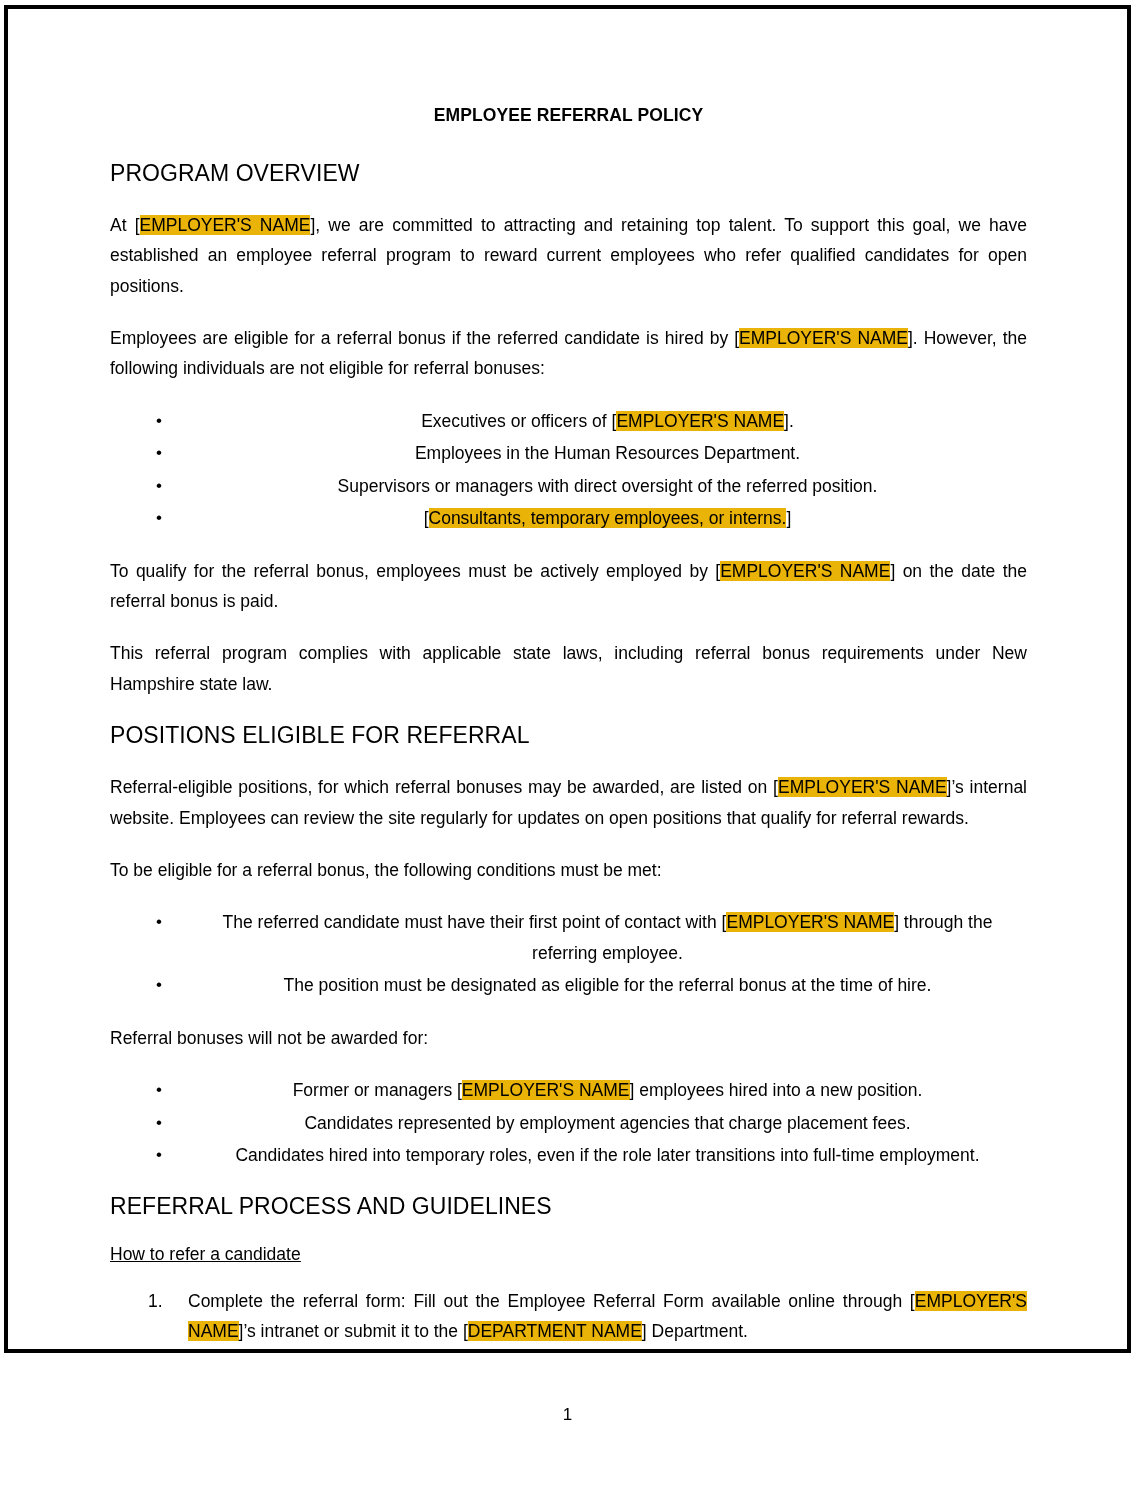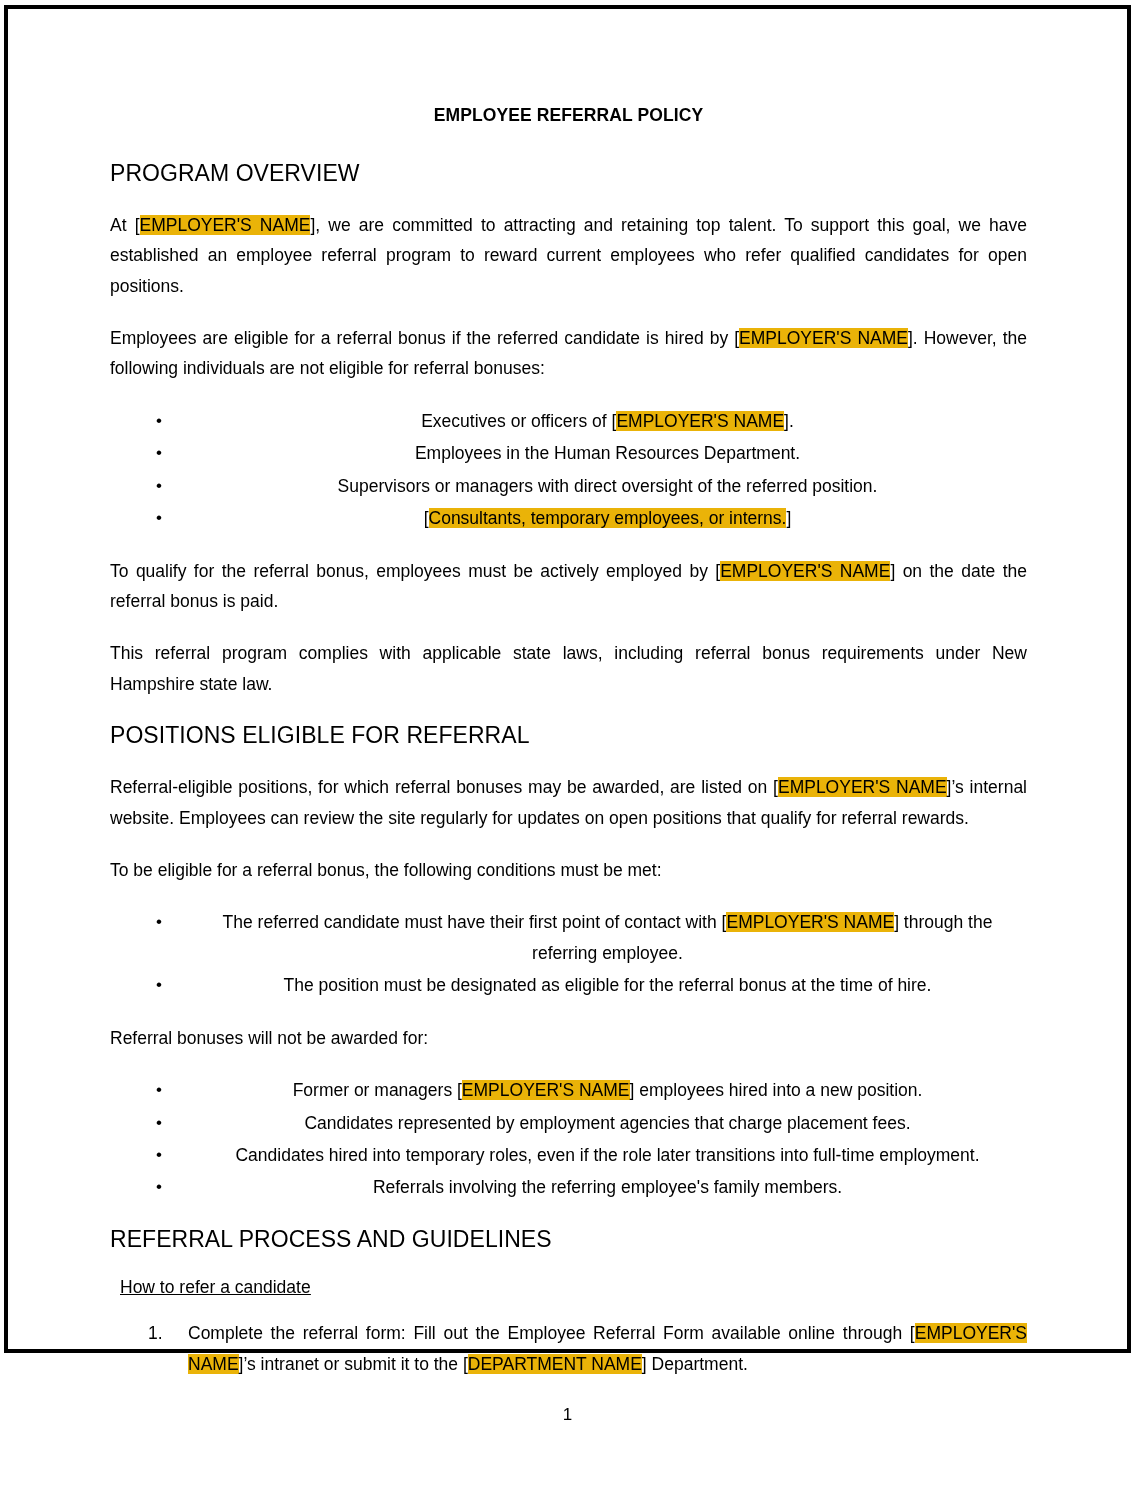--- a/index.html
+++ b/index.html
@@ -44,21 +44,21 @@
   .section-heading {
     font-weight: normal;
     font-size: 23px;
     margin: 0 0 22px 0;
     line-height: 1.25;
     letter-spacing: 0.05px;
   }
   .sub-heading {
     font-size: 17.5px;
     text-decoration: underline;
-    margin: 0 0 20px 10px;
+    margin: 0 0 20px 0;
     line-height: 1.3;
     display: block;
   }
   .sub-heading span.inline-underline {
     text-decoration: underline;
   }
   p.para {
     font-size: 17.5px;
     line-height: 1.74;
     text-align: justify;
@@ -157,21 +157,20 @@
       <li><span>The referred candidate must have their first point of contact with [</span><mark class="hl">EMPLOYER'S NAME</mark><span>] through the referring employee.</span></li>
       <li><span>The position must be designated as eligible for the referral bonus at the time of hire.</span></li>
     </ul>
 
     <p class="para nojustify"><span>Referral bonuses will not be awarded for:</span></p>
 
     <ul class="bullets">
       <li><span>Former or managers [</span><mark class="hl">EMPLOYER'S NAME</mark><span>] employees hired into a new position.</span></li>
       <li><span>Candidates represented by employment agencies that charge placement fees.</span></li>
       <li><span>Candidates hired into temporary roles, even if the role later transitions into full-time employment.</span></li>
-      <li><span>Referrals involving the referring employee's family members.</span></li>
     </ul>
 
     <div class="section-heading">REFERRAL PROCESS AND GUIDELINES</div>
 
     <div class="sub-heading"><span class="inline-underline">How to refer a candidate</span></div>
 
     <ol class="numbers">
       <li><span>Complete the referral form: Fill out the Employee Referral Form available online through [</span><mark class="hl">EMPLOYER'S NAME</mark><span>]’s intranet or submit it to the [</span><mark class="hl">DEPARTMENT NAME</mark><span>] Department.</span></li>
     </ol>
 

